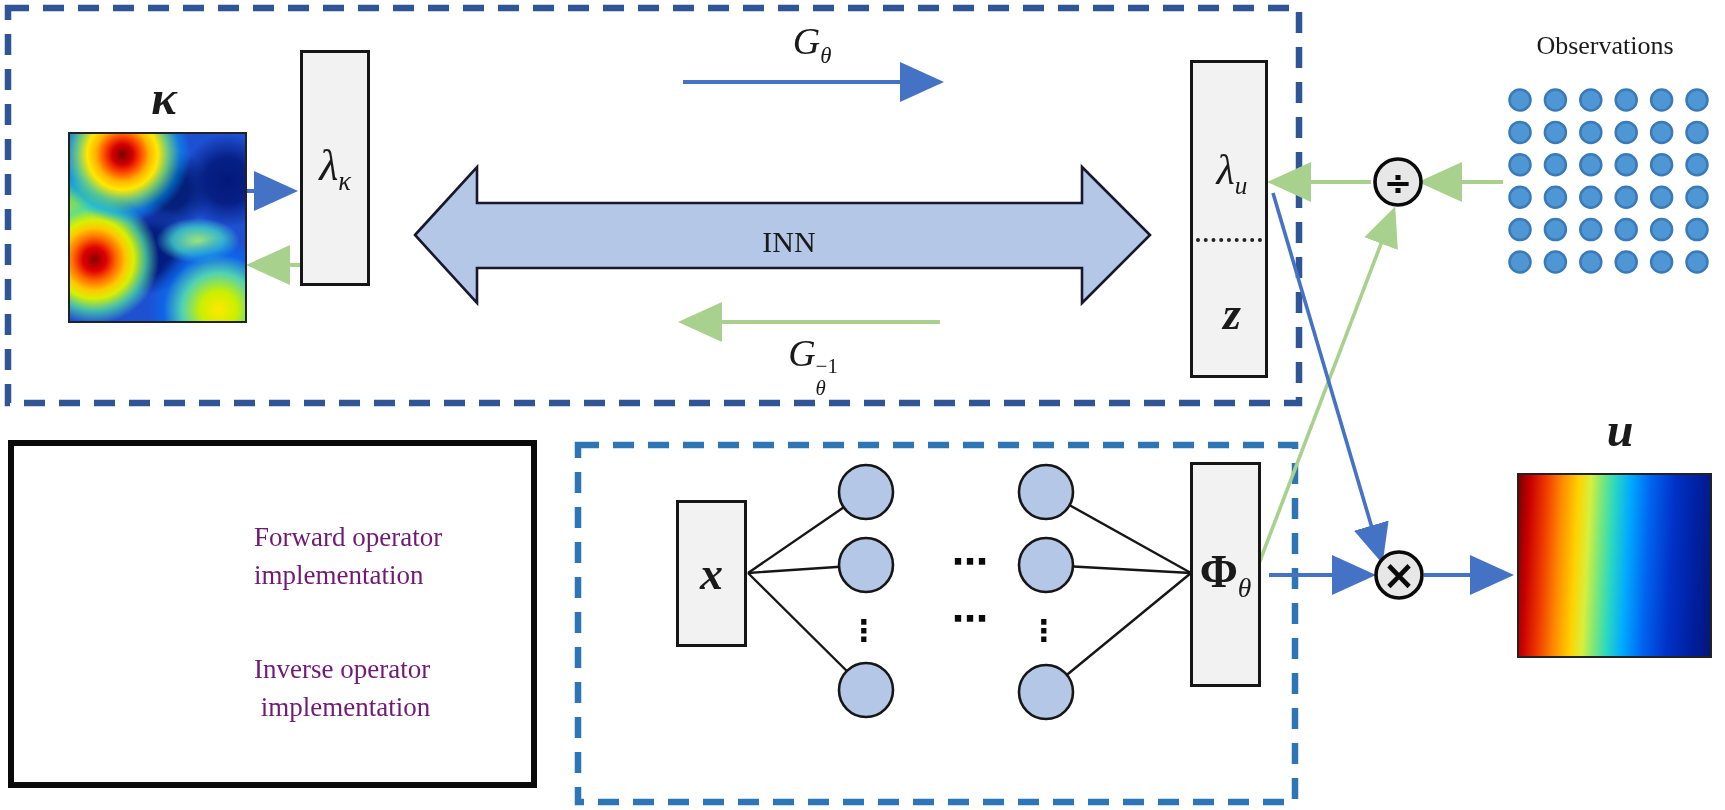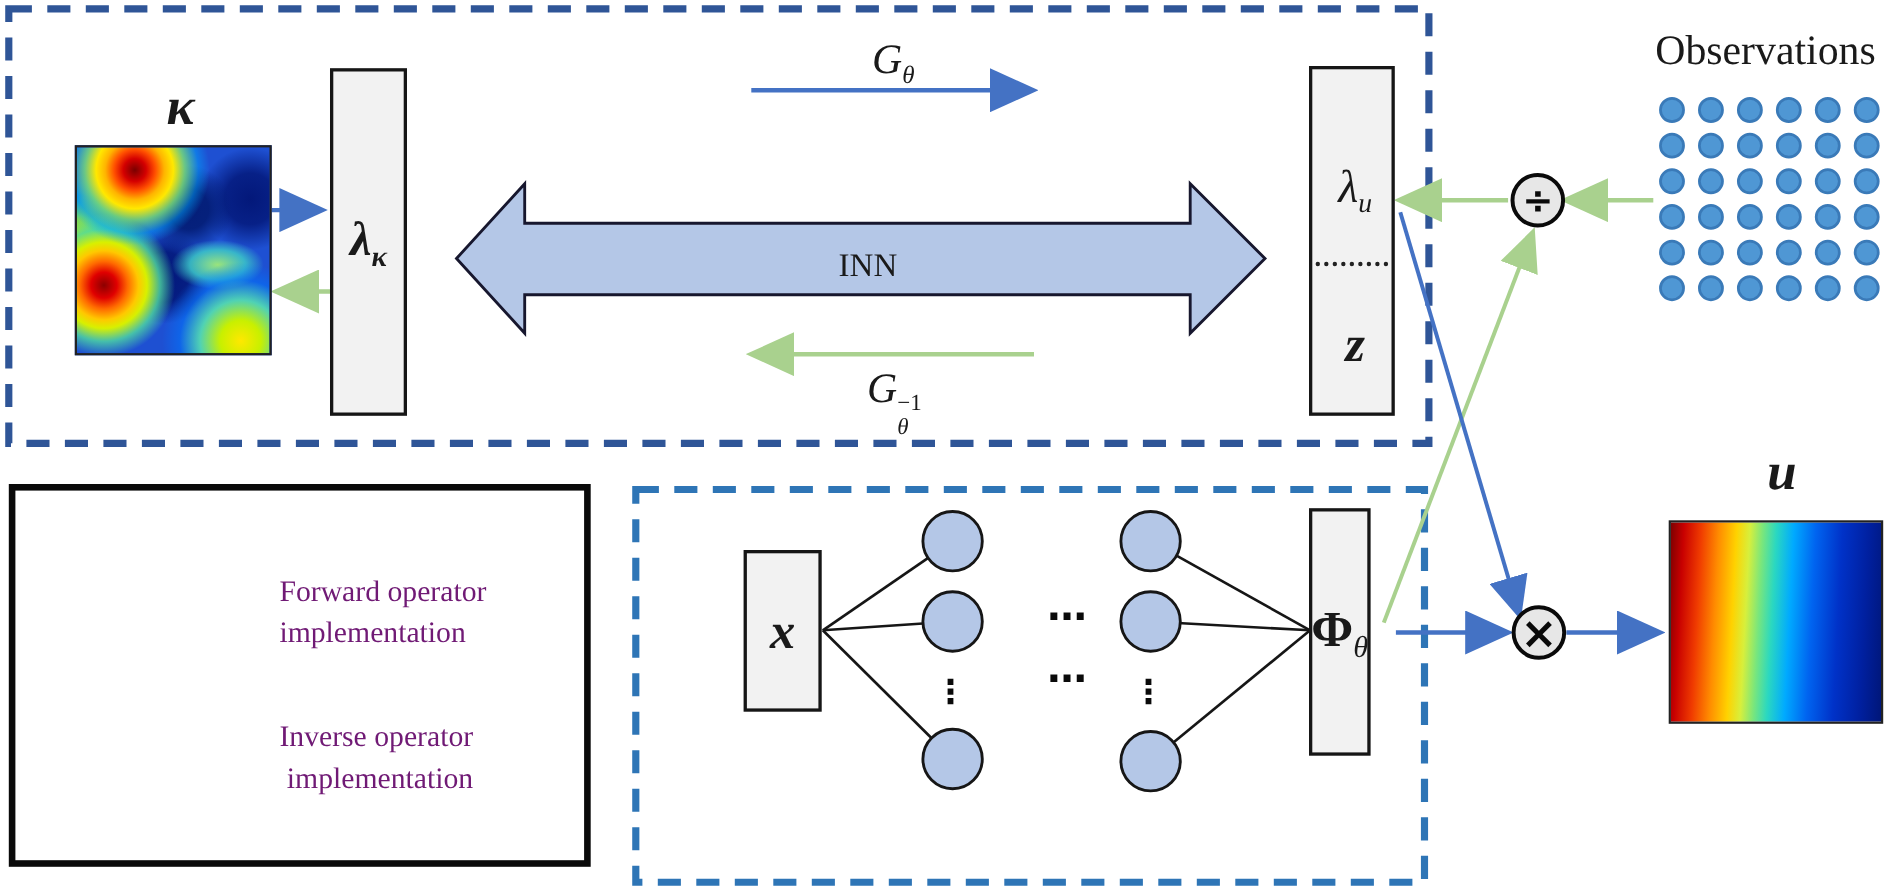--- a/index.html
+++ b/index.html
@@ -141,54 +141,54 @@
         <circle cx="1590.8" cy="262" r="10.5" class="obs-dot"></circle>
         <circle cx="1626.2" cy="262" r="10.5" class="obs-dot"></circle>
         <circle cx="1661.6" cy="262" r="10.5" class="obs-dot"></circle>
         <circle cx="1697" cy="262" r="10.5" class="obs-dot"></circle>
       </g>
 
     <line x1="62" y1="553" x2="210" y2="553" stroke="#4472C4" stroke-width="4.5" marker-end="url(#mb)"></line>
     <line x1="214" y1="685" x2="62" y2="685" stroke="#A9D18E" stroke-width="4.5" marker-end="url(#mg)"></line>
   </svg>
 
-  <div class="gbox" style="left:300px;top:62px;width:70px;height:316px;font-weight:bold;">
+  <div class="gbox" style="left:300px;top:50px;width:70px;height:236px;">
     <span class="math" style="font-size:44px;"><span>λ</span><sub>κ</sub></span>
   </div>
 
   <div class="gbox" style="left:1190px;top:60px;width:78px;height:318px;padding:18px;text-align:right;">
     <span class="math lbl" style="left:39px;top:110px;font-size:42px;"><span>λ</span><sub>u</sub></span>
     <span class="dotted-div"></span>
     <span class="math lbl" style="left:39px;top:250px;font-size:46px;font-weight:700;">z</span>
   </div>
 
   <div class="gbox" style="left:676px;top:500px;width:71px;height:147px;">
     <span class="math" style="font-size:46px;font-weight:700;">x</span>
   </div>
 
-  <div class="gbox" style="left:1190px;top:462px;width:56px;height:225px;">
+  <div class="gbox" style="left:1190px;top:462px;width:71px;height:225px;">
     <span style="font-size:46px;font-weight:700;"><span>Φ</span><sub class="math" style="font-size:60%;font-weight:400;">θ</sub></span>
   </div>
 
   <div class="heat kappa-heat"></div>
   <div class="heat u-heat"></div>
 
   <span class="lbl math" style="left:164px;top:97px;font-size:48px;font-weight:700;">κ</span>
 
-  <span class="lbl math" style="left:812px;top:44px;font-size:38px;margin-top:13px;"><span>G</span><sub>θ</sub></span>
+  <span class="lbl math" style="left:812px;top:44px;font-size:38px;"><span>G</span><sub>θ</sub></span>
 
 
   <span class="lbl" style="left:789px;top:242px;font-size:30px;">INN</span>
 
   <span class="lbl math" style="left:813px;top:366px;font-size:38px;"><span>G</span><span class="stack">
         <span class="sup">−1</span>
         <span class="sub">θ</span>
       </span></span>
 
-  <span class="lbl" style="left:1605px;top:46px;font-size:38px;">Observations</span>
+  <span class="lbl" style="left:1605px;top:46px;font-size:26px;">Observations</span>
 
   <span class="lbl math" style="left:1620px;top:429px;font-size:48px;font-weight:700;">u</span>
 
 
   <span class="ellip" style="left:864px;top:630px;font-size:30px;">⋮</span>
   <span class="ellip" style="left:1044px;top:630px;font-size:30px;">⋮</span>
   <span class="ellip" style="left:970px;top:561px;font-size:36px;">⋯</span>
   <span class="ellip" style="left:970px;top:618px;font-size:36px;">⋯</span>
 
   <div class="legend-box">

